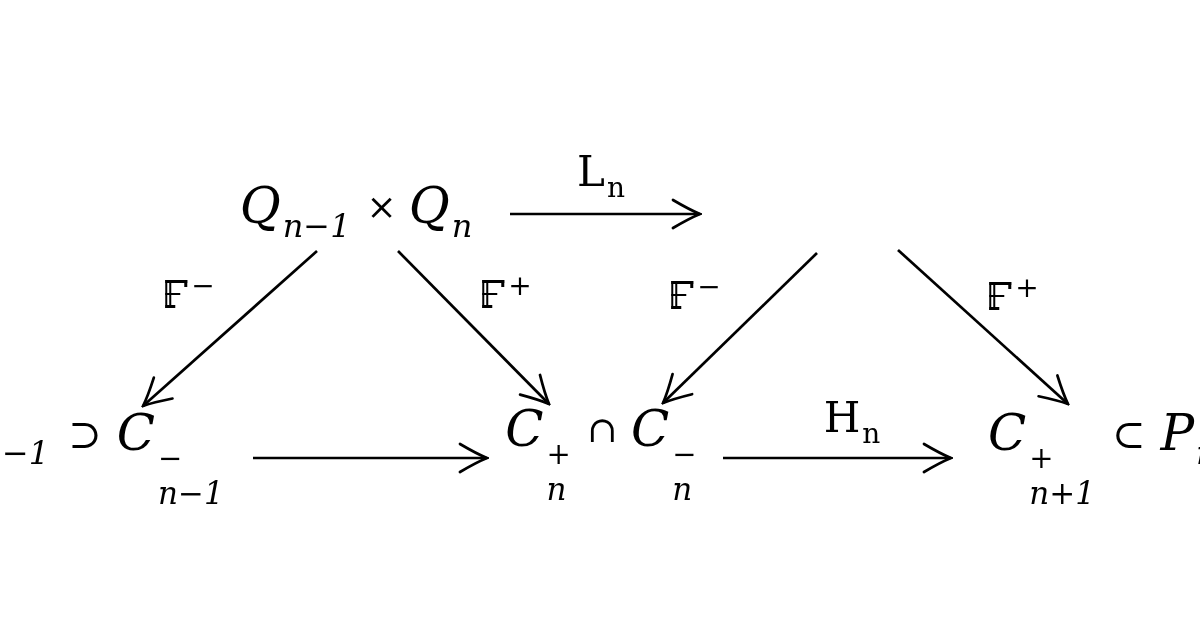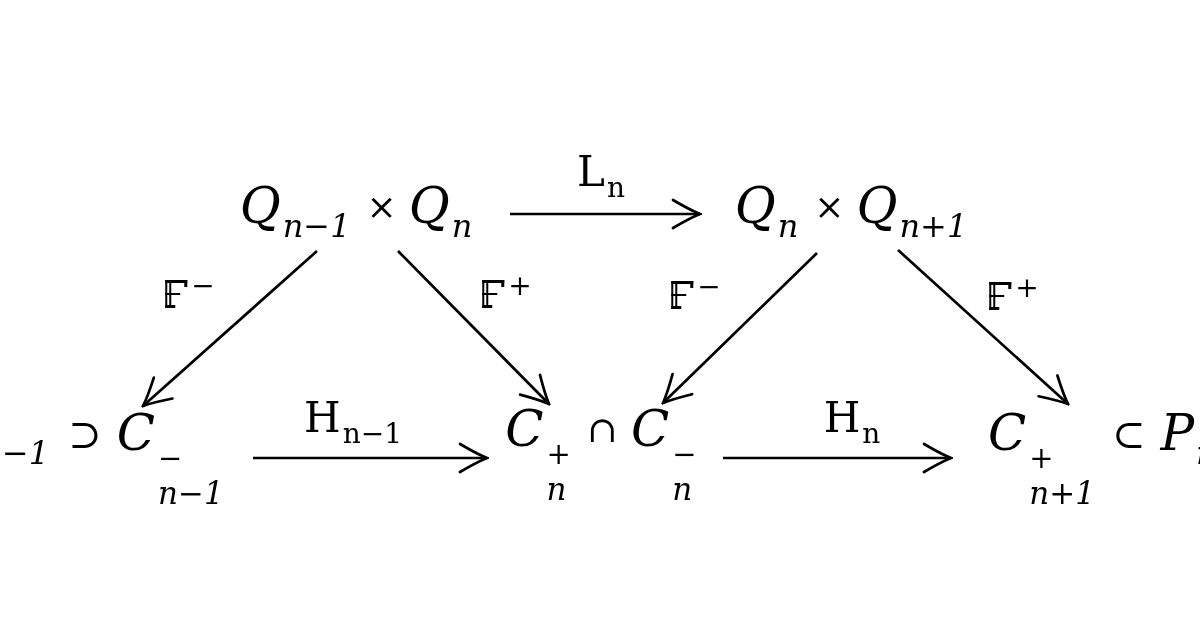--- a/index.html
+++ b/index.html
@@ -61,23 +61,20 @@
     <line x1="317" y1="243" x2="143" y2="398" stroke="#000" stroke-width="2.7" marker-end="url(#ah)"></line>
     <line x1="398" y1="243" x2="549" y2="396" stroke="#000" stroke-width="2.7" marker-end="url(#ah)"></line>
     <line x1="817" y1="245" x2="663" y2="395" stroke="#000" stroke-width="2.7" marker-end="url(#ah)"></line>
     <line x1="898" y1="242" x2="1068" y2="396" stroke="#000" stroke-width="2.7" marker-end="url(#ah)"></line>
   </svg>
 
   <div class="node ctr" style="left:358px;top:203px">
     <span class="m">Q</span><span class="sb">n−1</span><span class="op">×</span><span class="m">Q</span><span class="sb">n</span>
   </div>
 
-  <div class="node ctr" style="left:853px;top:203px">
-    <span class="m">Q</span><span class="sb">n</span><span class="op">×</span><span class="m">Q</span><span class="sb">n+1</span>
-  </div>
 
   <div class="node vctr" style="left:2px;top:450px">
     <span class="sb" style="margin-left:0">−1</span><span class="op big">⊃</span><span class="m">C</span><span class="ss">
         <span class="sp">−</span>
         <span class="sb3">n−1</span>
       </span>
   </div>
 
   <div class="node ctr" style="left:602px;top:446px">
     <span class="m">C</span><span class="ss">
@@ -91,23 +88,20 @@
 
   <div class="node vctr" style="left:988px;top:450px">
     <span class="m">C</span><span class="ss">
         <span class="sp">+</span>
         <span class="sb3">n+1</span>
       </span><span class="op big">⊂</span><span class="m">P</span><span class="sb">n</span>
   </div>
 
   <div class="alab" style="left:601px;top:168px">
     <span class="lm">L</span><span class="lsb">n</span>
-  </div>
-  <div class="alab" style="left:353px;top:414px">
-    <span class="lm">H</span><span class="lsb">n−1</span>
   </div>
   <div class="alab" style="left:852px;top:414px">
     <span class="lm">H</span><span class="lsb">n</span>
   </div>
 
   <div class="flabel" style="left:190px;top:286px">
     <span class="bbF">
       <span class="visually-hidden">F</span>
       <i class="st"></i>
         <i class="bt"></i>

